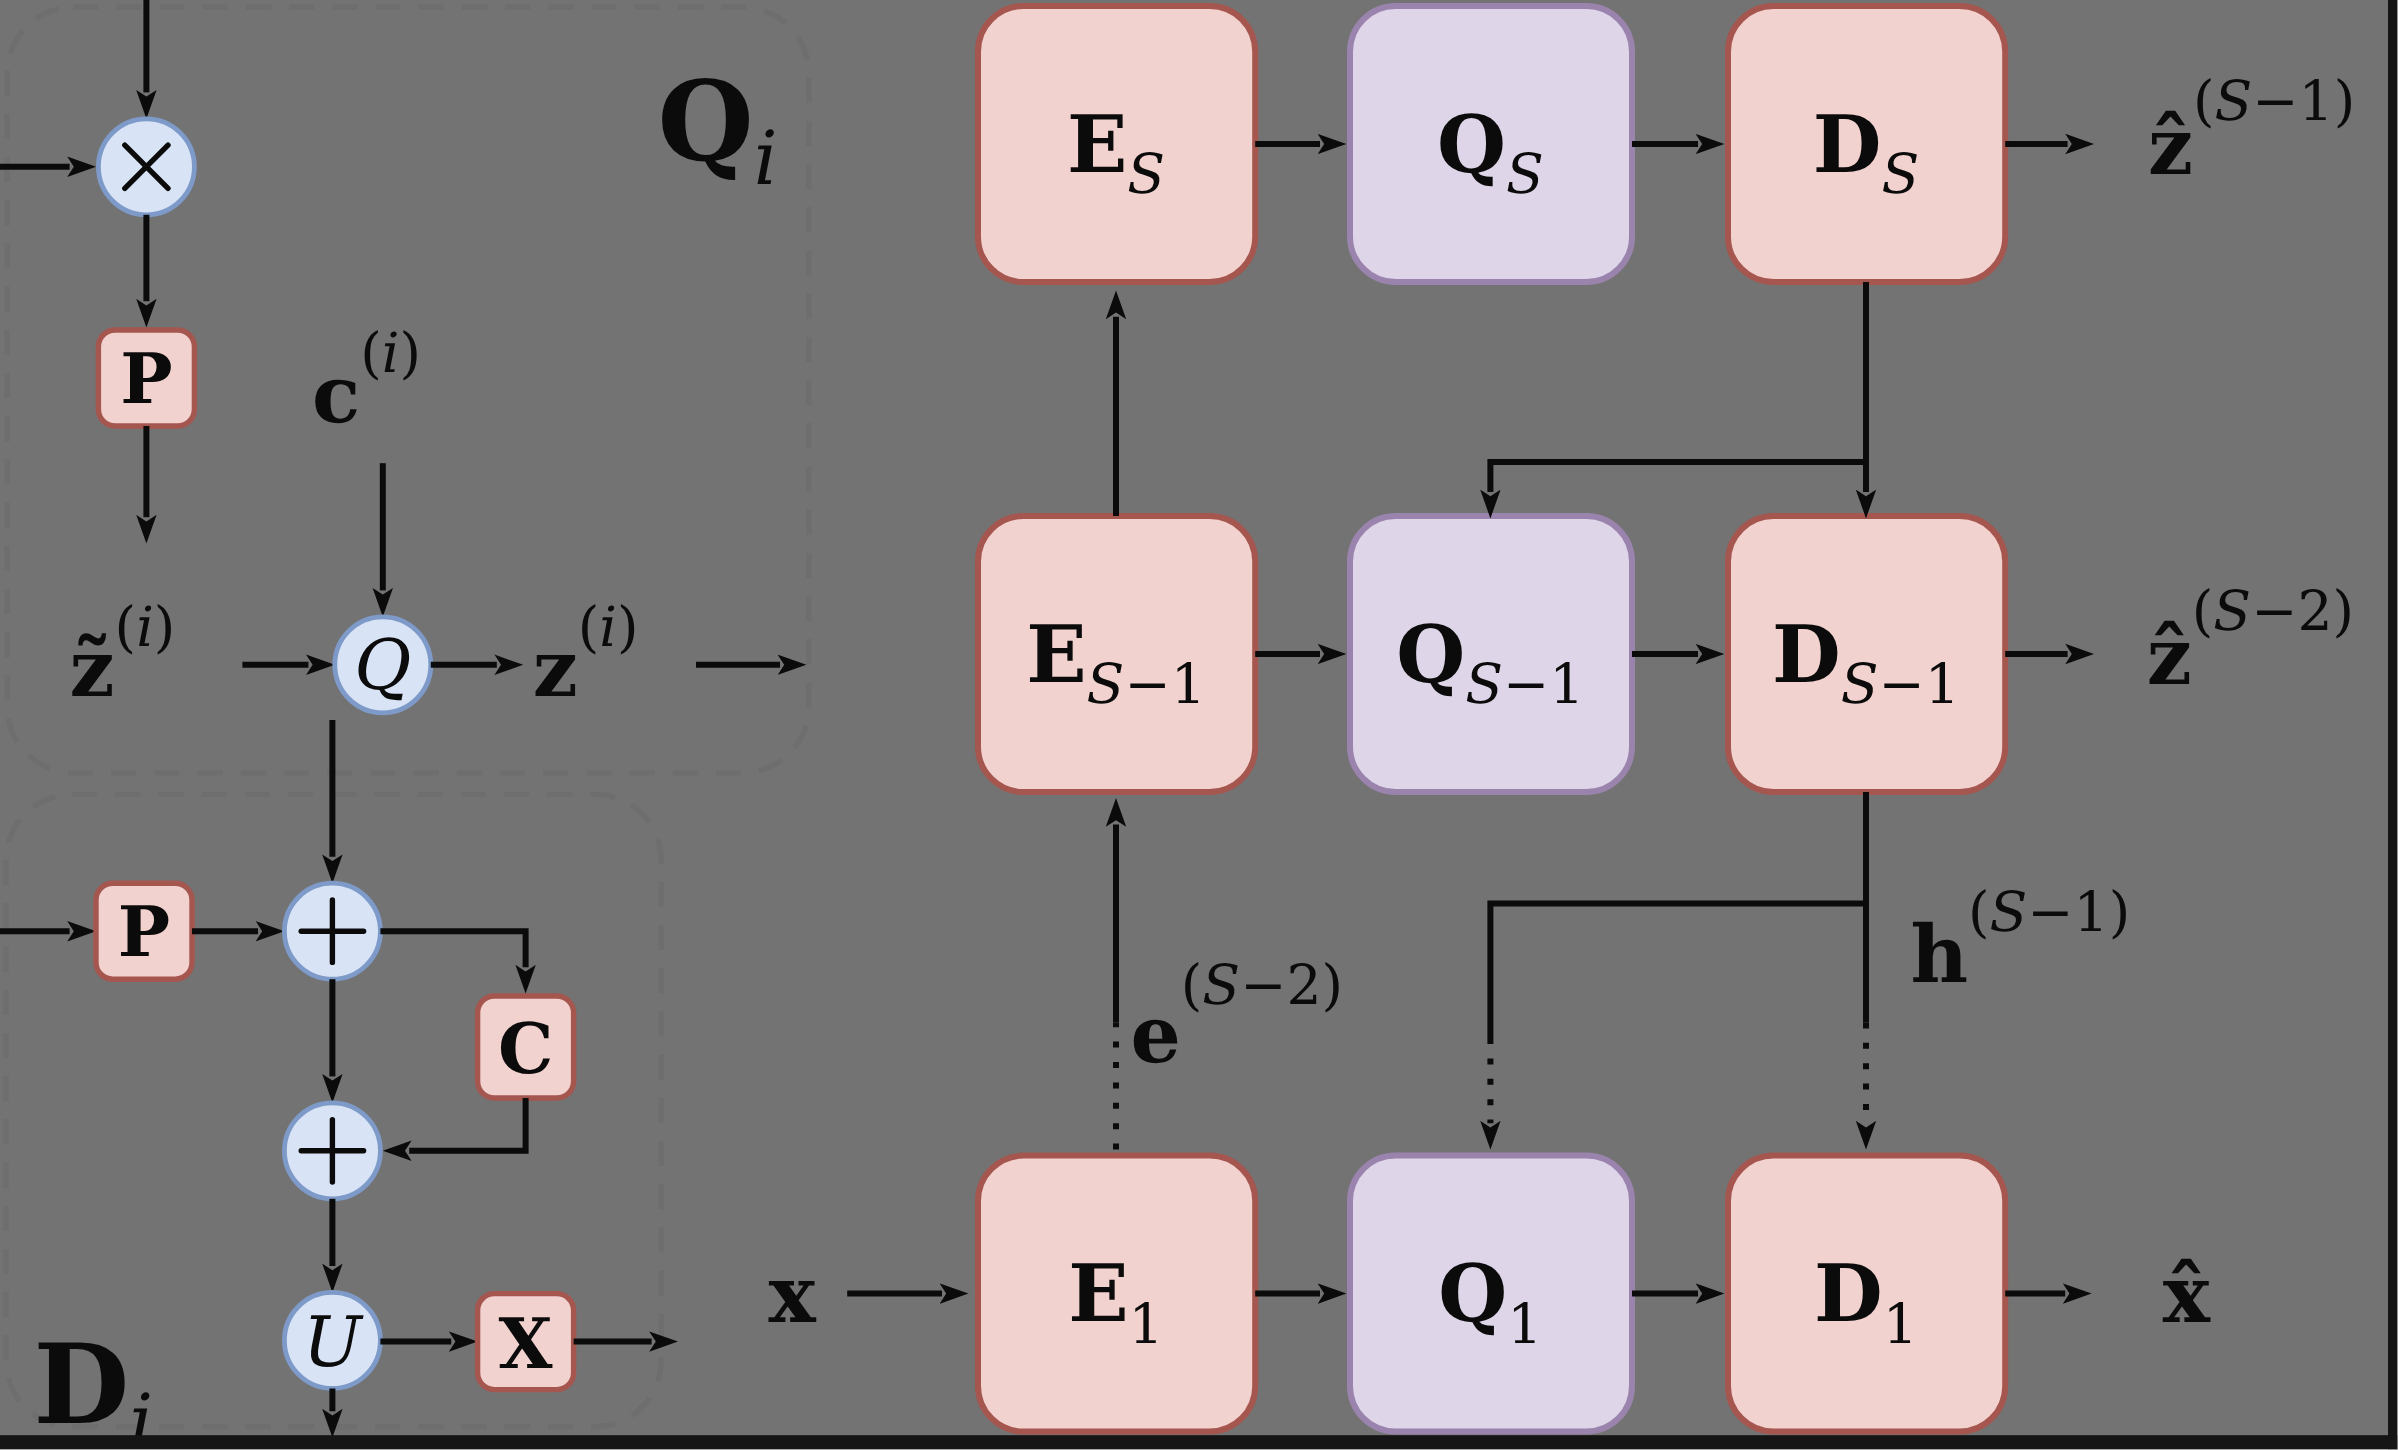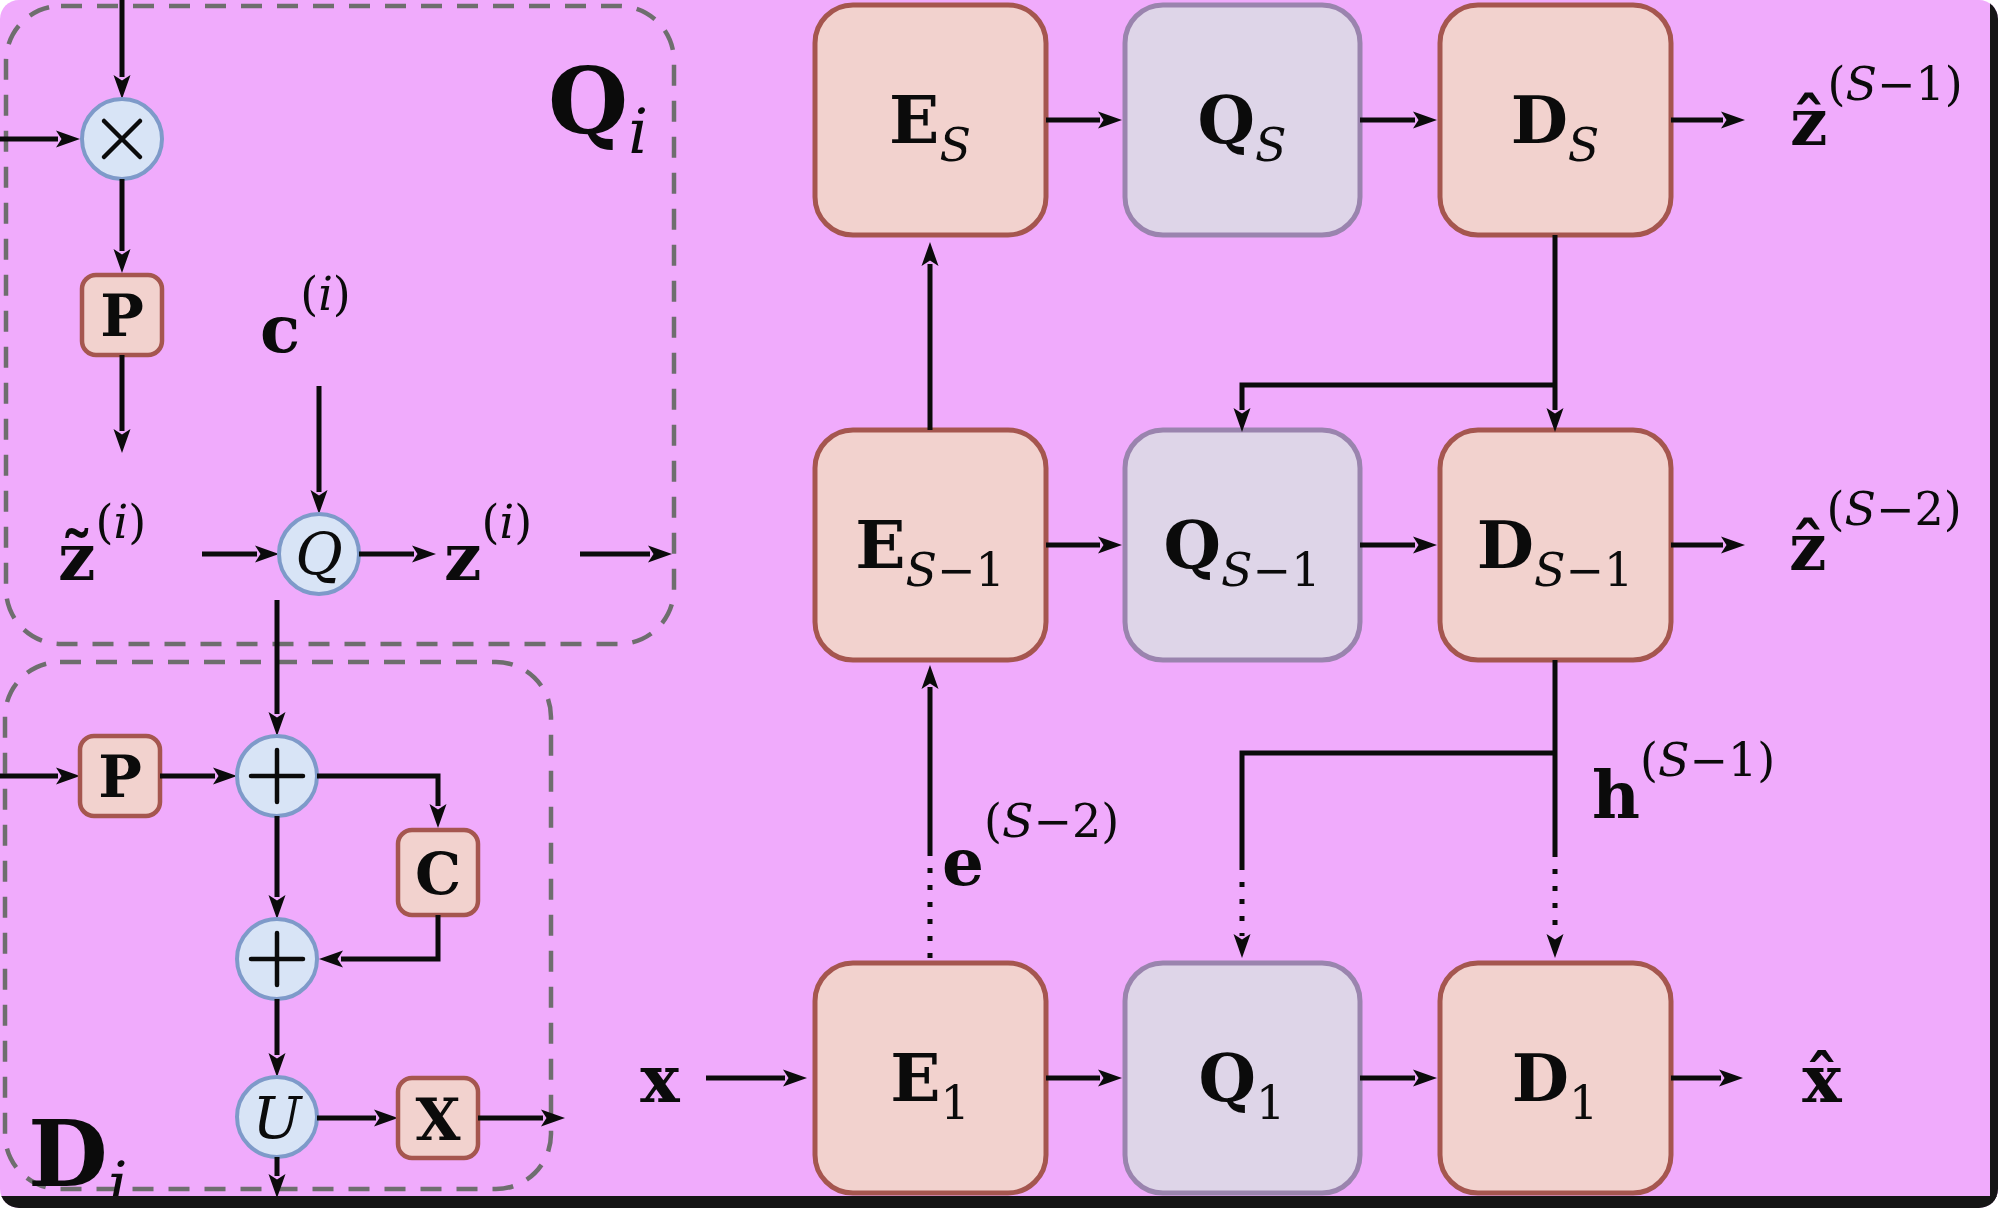--- a/index.html
+++ b/index.html
@@ -1,16 +1,16 @@
 <!DOCTYPE html>
 <html style="--red-fill: #f2d2ce; --red-stroke: #a5564f; --purple-fill: #ded5e8; --purple-stroke: #9a84ae; --blue-fill: #d8e4f6; --blue-stroke: #7e9ac9; --dash: #6e6e6e; --ink: #0b0b0b;"><head>
 <meta charset="utf-8">
 <style>
   html,body{margin:0;padding:0;background:#ffffff;}
-  .stage{position:relative;width:1998px;height:1208px;background:#f0abfc;overflow:hidden;border-radius:19px;}
+  .stage{position:relative;width:1998px;height:1208px;background:#737373;overflow:hidden;}
   svg{position:absolute;left:0;top:0;font-family:"DejaVu Serif",serif;}
   
   .bigbox{stroke-width:5;}
   .bigbox.red{fill:var(--red-fill);stroke:var(--red-stroke);}
   .bigbox.purple{fill:var(--purple-fill);stroke:var(--purple-stroke);}
   .smallbox{fill:var(--red-fill);stroke:var(--red-stroke);stroke-width:4.5;}
   .cir{fill:var(--blue-fill);stroke:var(--blue-stroke);stroke-width:4;}
   .dashbox{fill:none;stroke:var(--dash);stroke-width:4.5;stroke-dasharray:21 15;}
   .ln{stroke:var(--ink);stroke-width:5;fill:none;}
   .dot{stroke-dasharray:5 12;}

